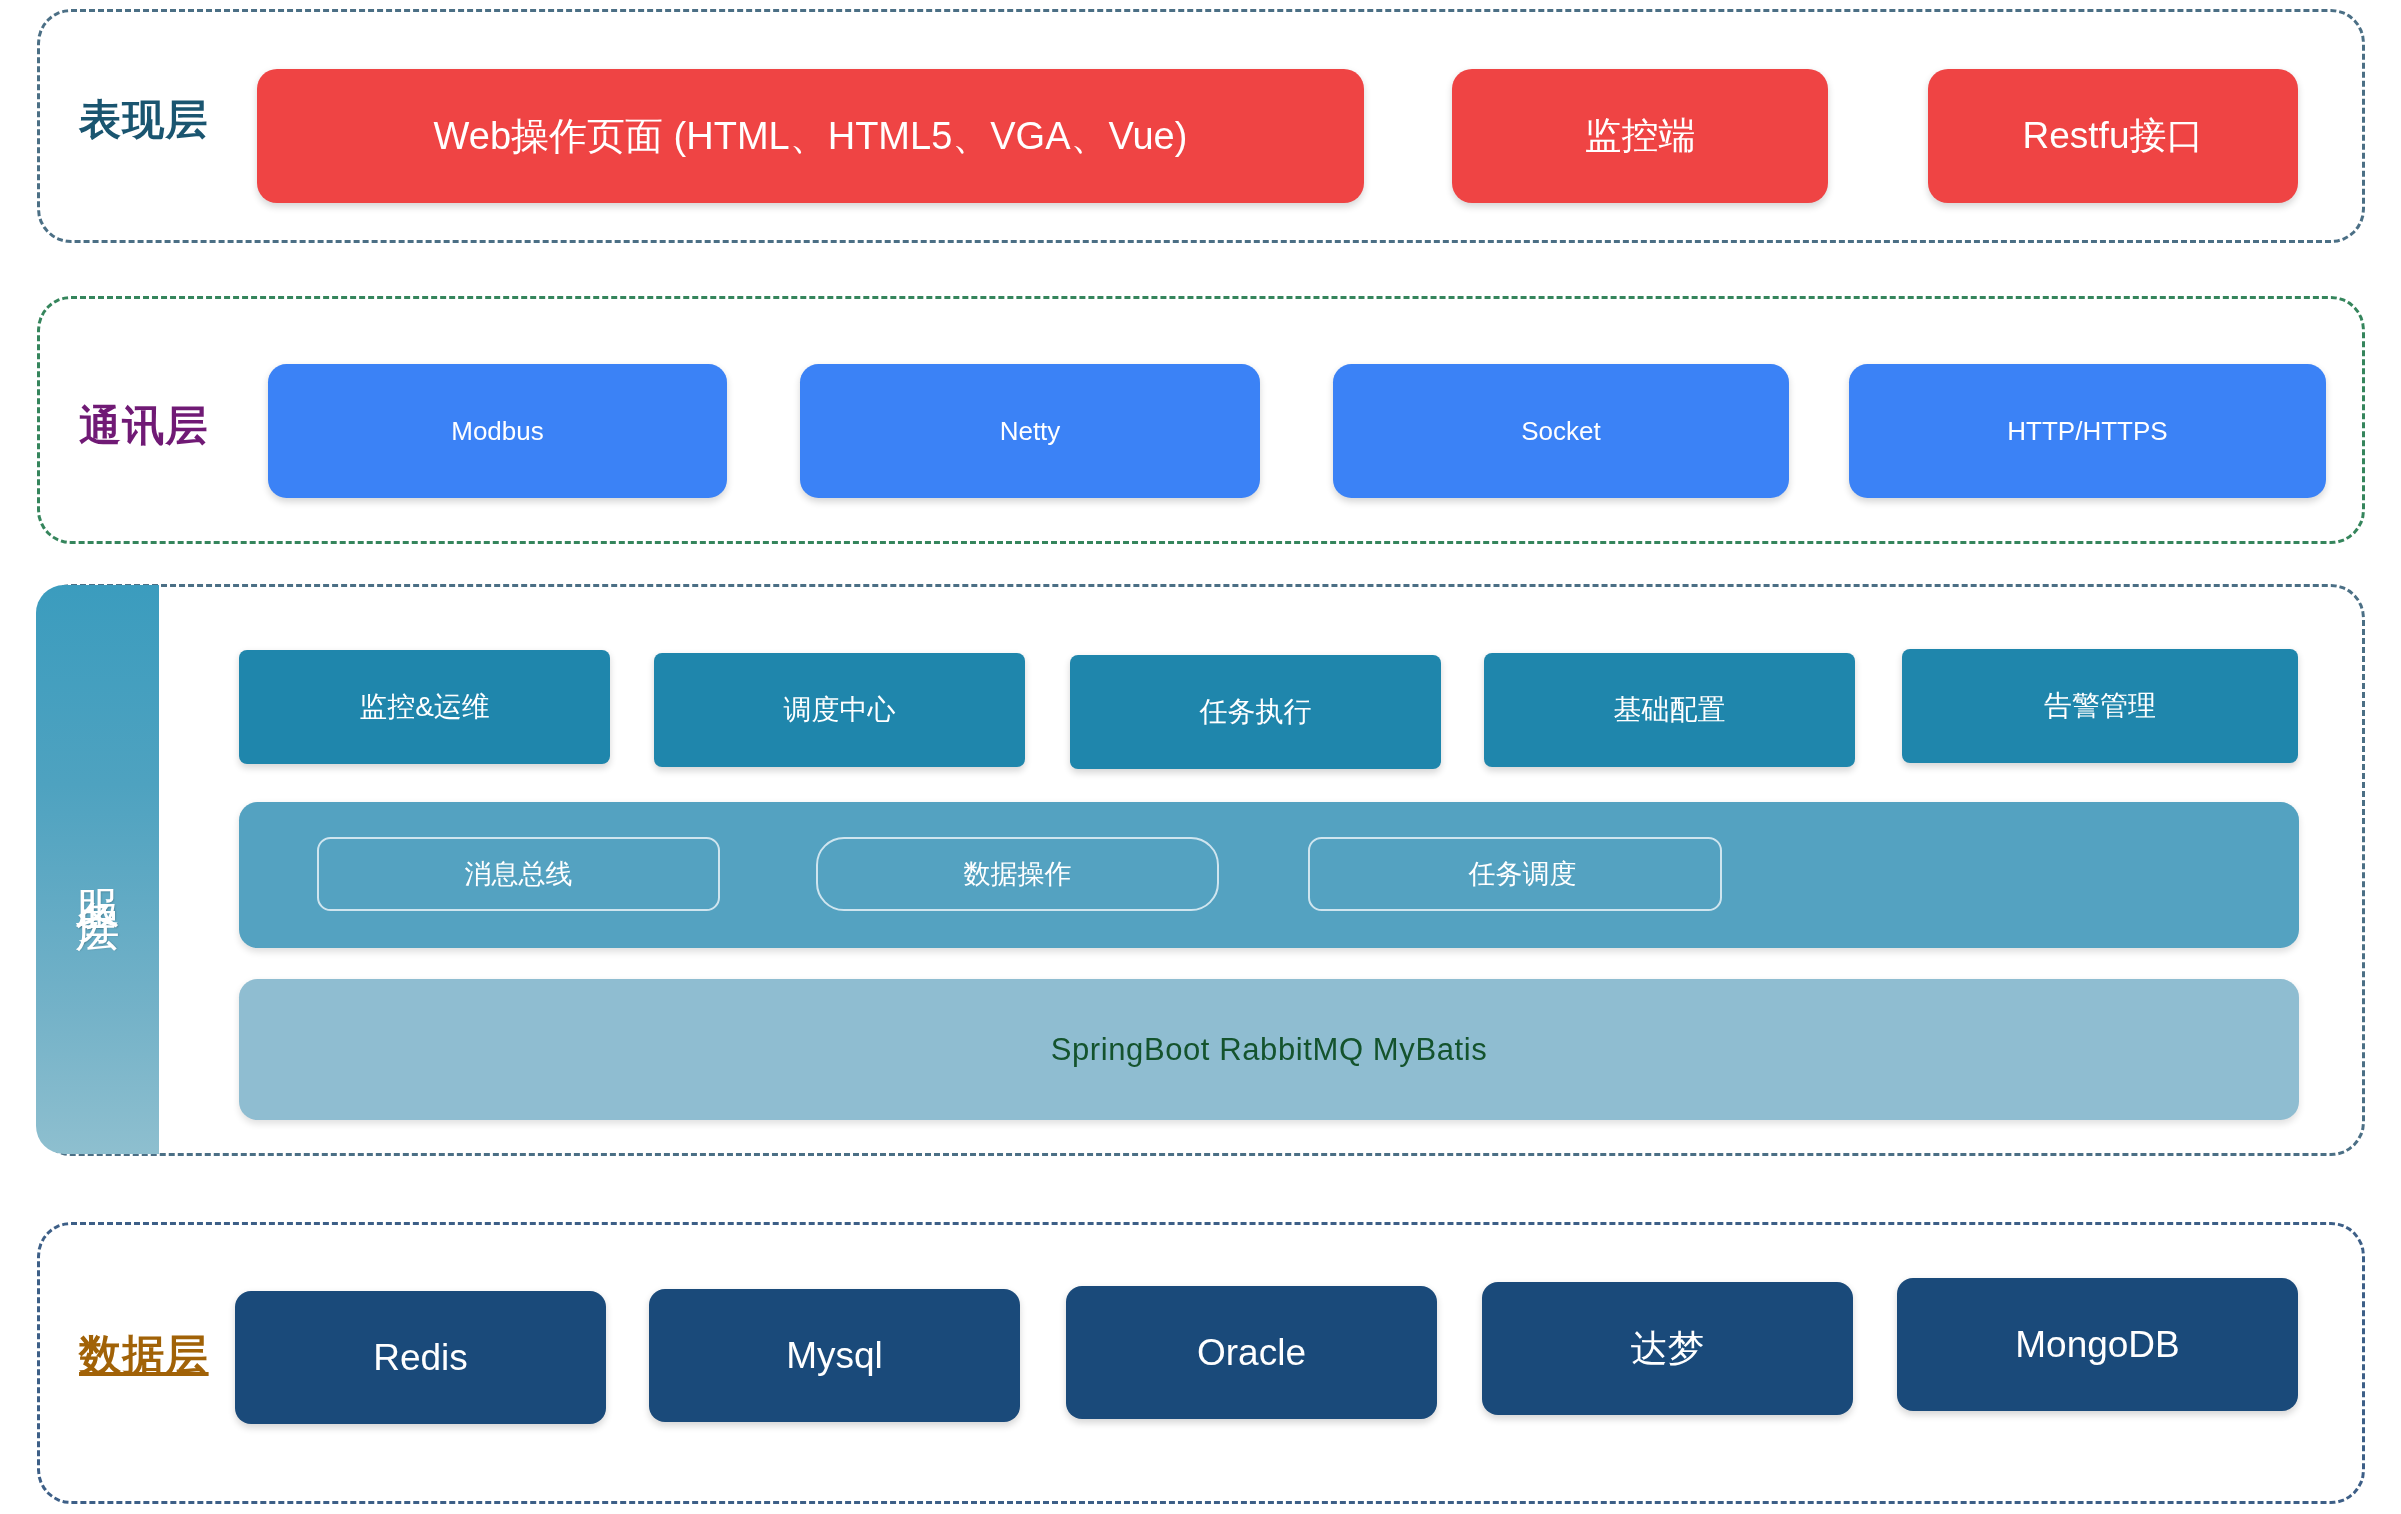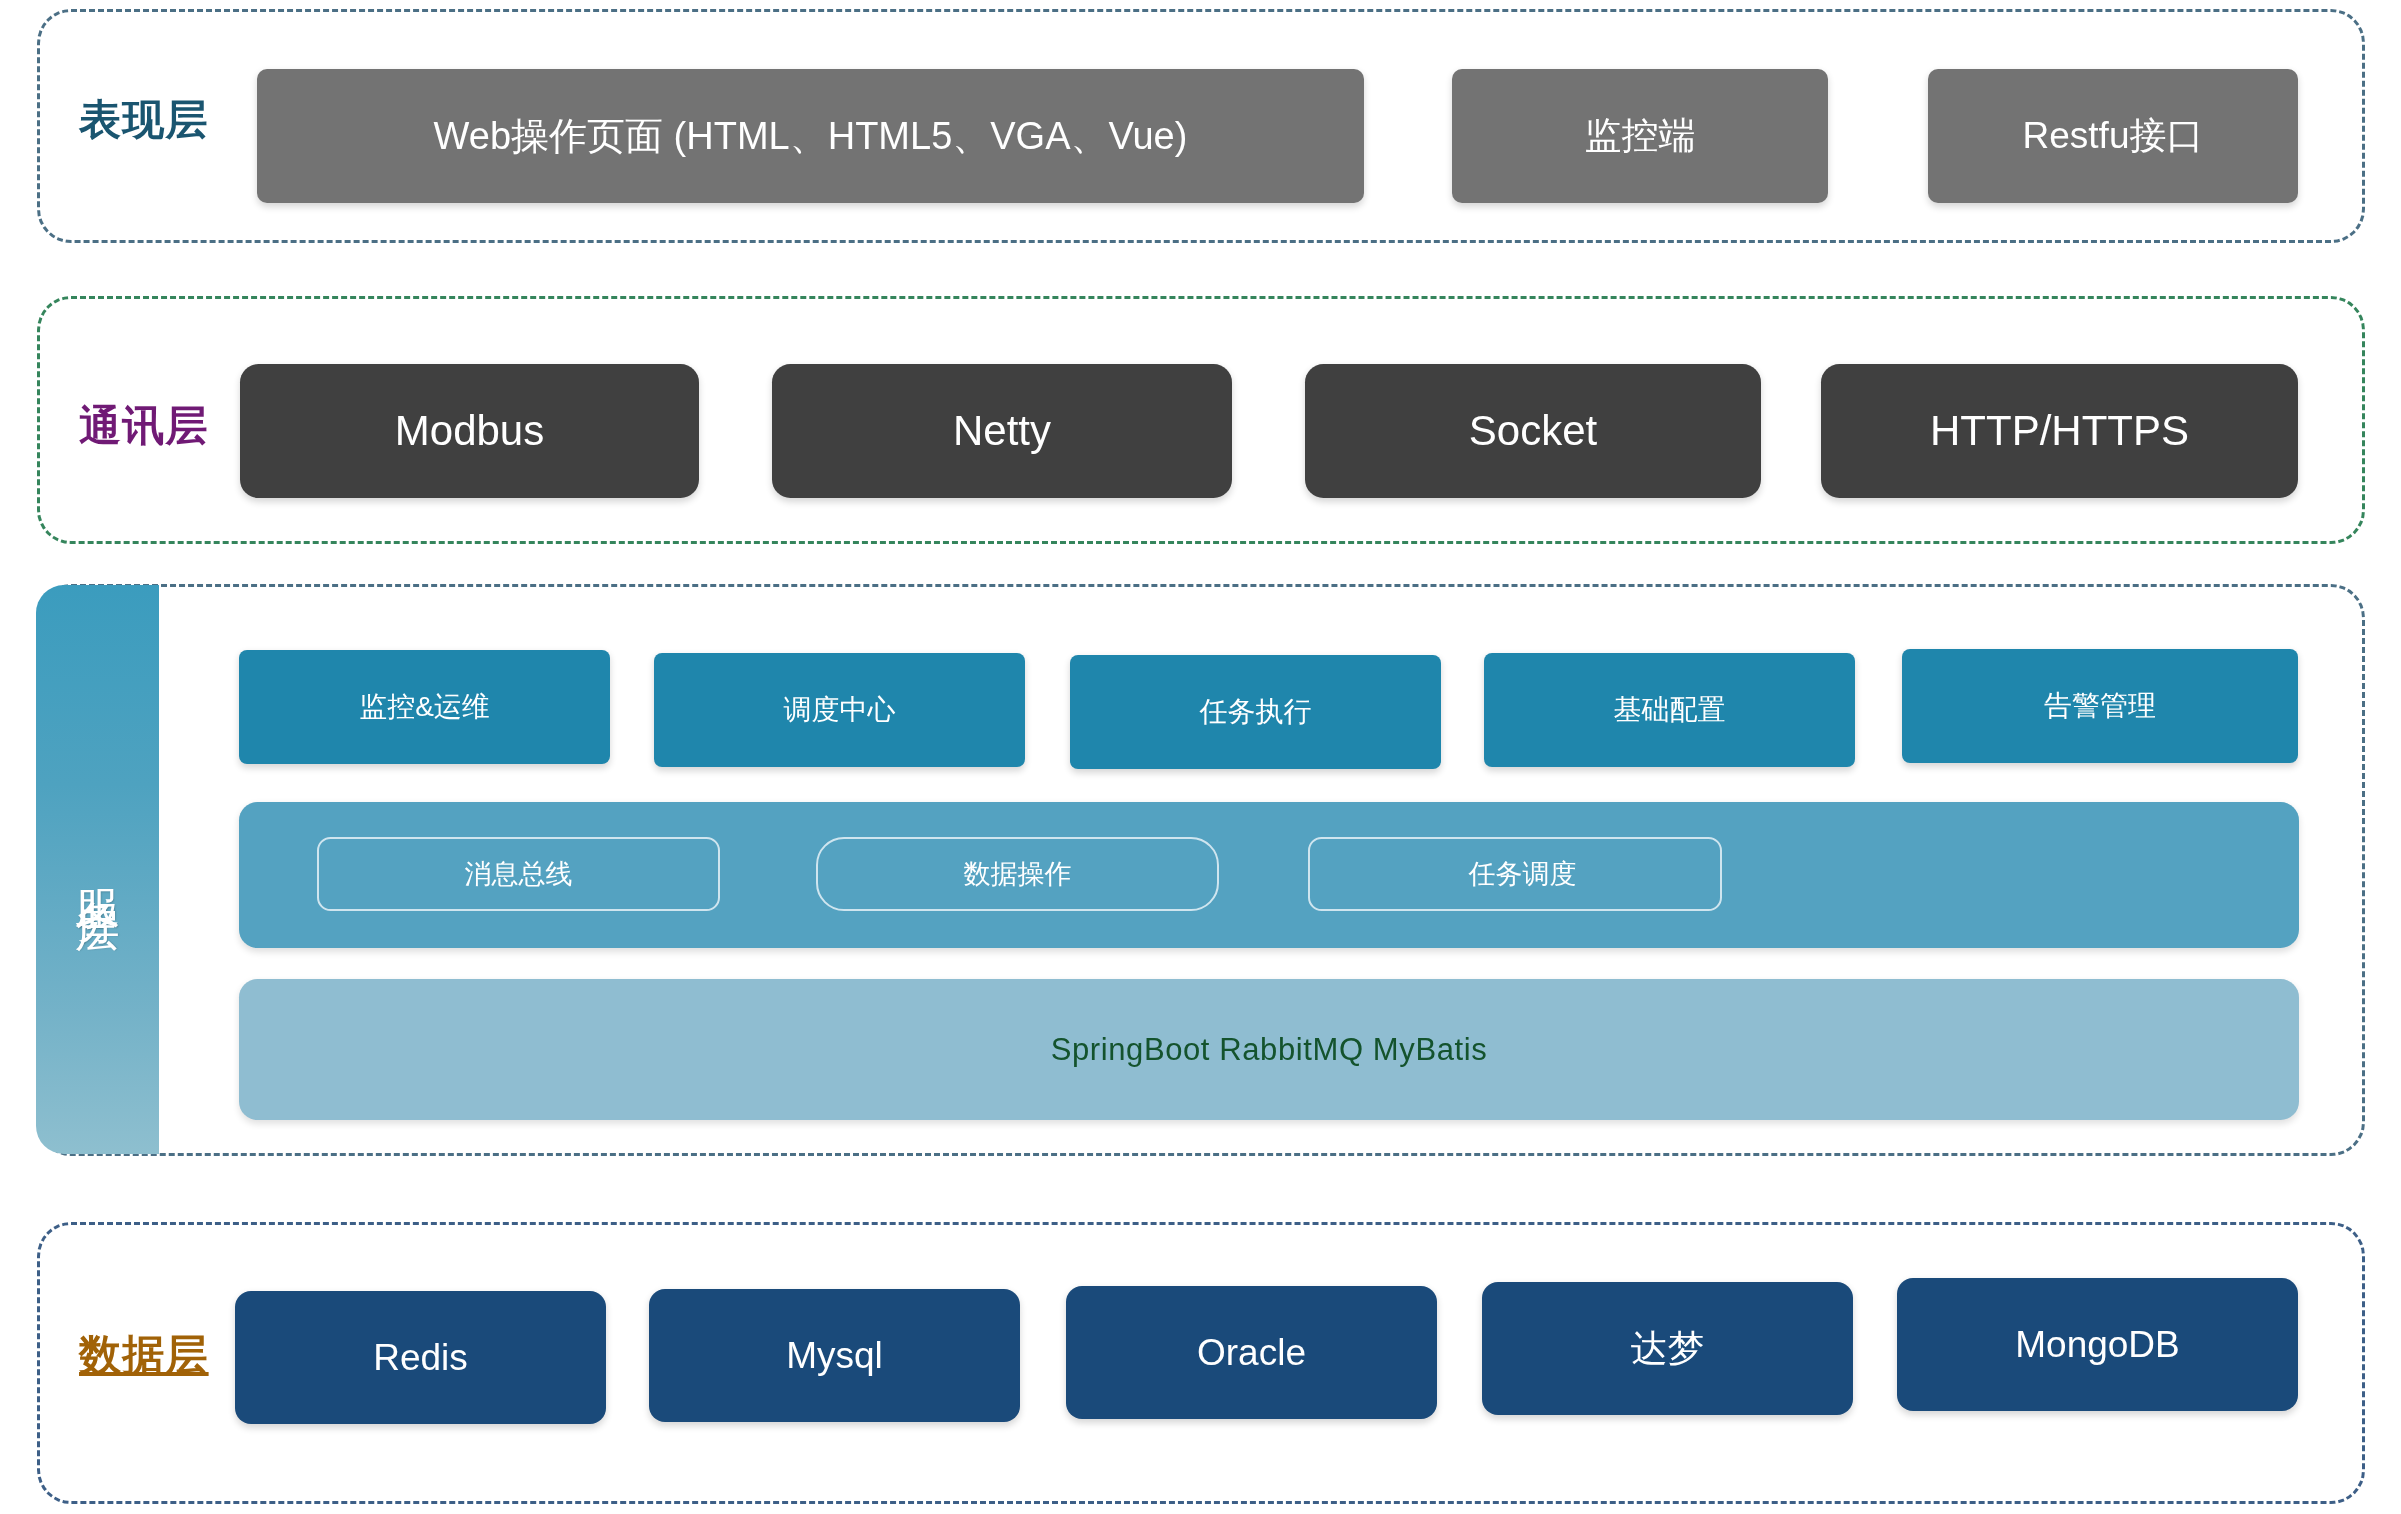--- a/index.html
+++ b/index.html
@@ -72,29 +72,30 @@
     position:absolute;
     box-sizing:border-box;
     display:flex;align-items:center;justify-content:center;
     color:#ffffff;
     border-radius:16px;
     text-align:center;
     box-shadow:0 3.7px 7.4px rgba(0,0,0,.16);
     white-space:nowrap;
   }
   .box.pres{
-    background:#737373;
+    background:#ef4444;
     font-size:37px;
-    border-radius:10px;
+    border-radius:20px;
   }
   .box.pres.wide{font-size:38px;}
   .box.comm{
-    background:#404040;
-    font-size:42px;
+    background:#3b82f6;
+    font-size:26px;
     border-radius:18.4px;
+    margin-left:28px;
   }
   .box.svc-top{
     background:#1f86ac;
     font-size:28px;
     border-radius:8px;
   }
   .box.data{
     background:#1a4a7a;
     font-size:37px;
     border-radius:16px;

